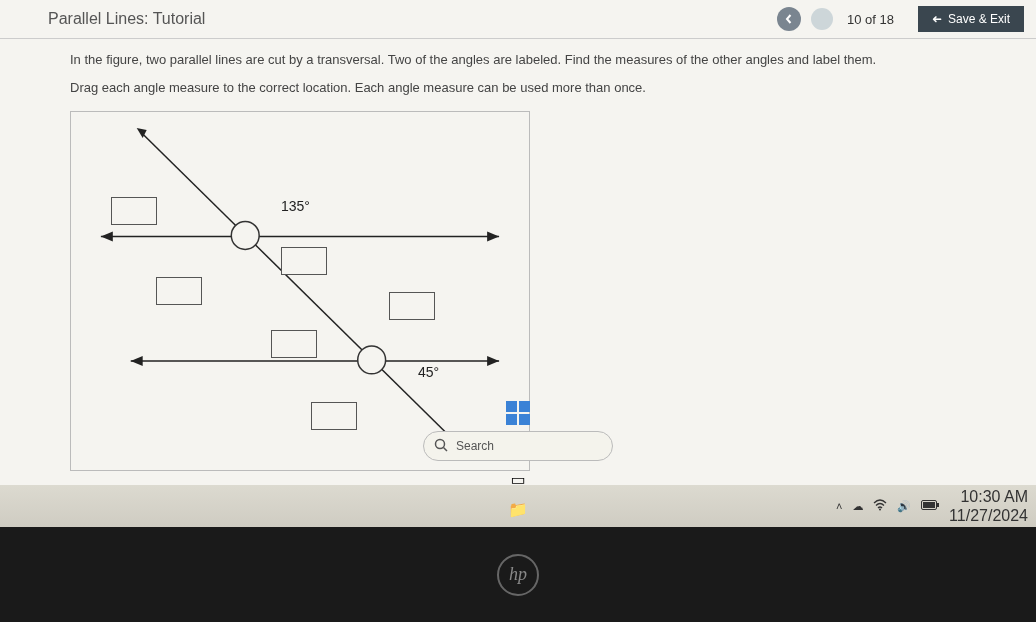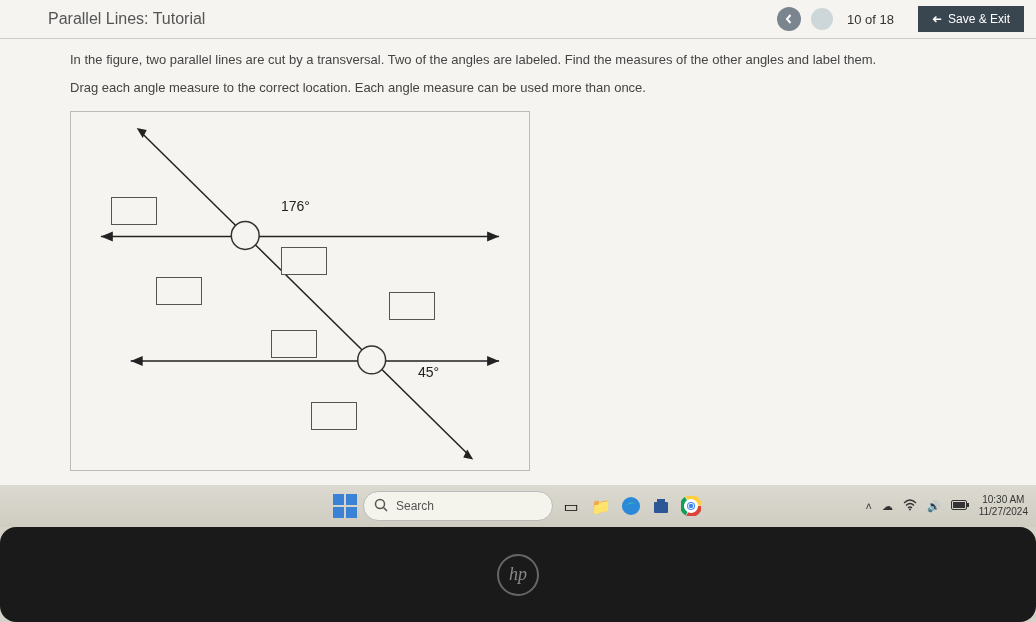--- a/index.html
+++ b/index.html
@@ -109,20 +109,21 @@
       align-items: center;
       padding: 0 8px;
     }
     .taskbar-center {
       position: absolute;
       left: 50%;
       transform: translateX(-50%);
       display: flex;
       align-items: center;
       gap: 6px;
+      flex-direction: column;
     }
     .start-btn {
       width: 24px;
       height: 24px;
       display: grid;
       grid-template-columns: 1fr 1fr;
       grid-template-rows: 1fr 1fr;
       gap: 2px;
       cursor: pointer;
     }
@@ -151,32 +152,31 @@
     }
     .tray {
       position: absolute;
       right: 8px;
       display: flex;
       align-items: center;
       gap: 10px;
       font-size: 11px;
       color: #333;
     }
-    .time-block { text-align: center; line-height: 1.2; font-size: 10px;}
+    .time-block { text-align: right; line-height: 1.2; font-size: 16px;}
     .laptop-bezel {
       position: absolute;
       bottom: 0;
       left: 0;
       right: 0;
       height: 95px;
       background: #1a1a1a;
       display: flex;
       align-items: center;
       justify-content: center;
-      border-radius: 16px;
     }
     .hp-logo {
       width: 42px;
       height: 42px;
       border: 2px solid #666;
       border-radius: 50%;
       display: flex;
       align-items: center;
       justify-content: center;
       color: #888;
@@ -221,21 +221,21 @@
         <polygon points="30,125 42,120 42,130" fill="#222"></polygon>
         <polygon points="430,125 418,120 418,130" fill="#222"></polygon>
 
         <line x1="60" y1="250" x2="430" y2="250" stroke="#222" stroke-width="1.5"></line>
         <polygon points="60,250 72,245 72,255" fill="#222"></polygon>
         <polygon points="430,250 418,245 418,255" fill="#222"></polygon>
 
         <circle cx="175" cy="124" r="14" fill="#f5f4f0" stroke="#333" stroke-width="1.5"></circle>
         <circle cx="302" cy="249" r="14" fill="#f5f4f0" stroke="#333" stroke-width="1.5"></circle>
       </svg>
-      <div class="angle-label" style="left:210px; top:86px;">176°</div>
+      <div class="angle-label" style="left:210px; top:86px;">135°</div>
       <div class="angle-label" style="left:330px; top:252px;margin-left:17px;">45°</div>
 
       <div class="drop-box" style="left:40px; top:85px;"></div>
       <div class="drop-box" style="left:210px; top:135px;"></div>
       <div class="drop-box" style="left:85px; top:165px;"></div>
       <div class="drop-box" style="left:318px; top:180px;"></div>
       <div class="drop-box" style="left:200px; top:218px;"></div>
       <div class="drop-box" style="left:240px; top:290px;"></div>
     </div>
   </div>

